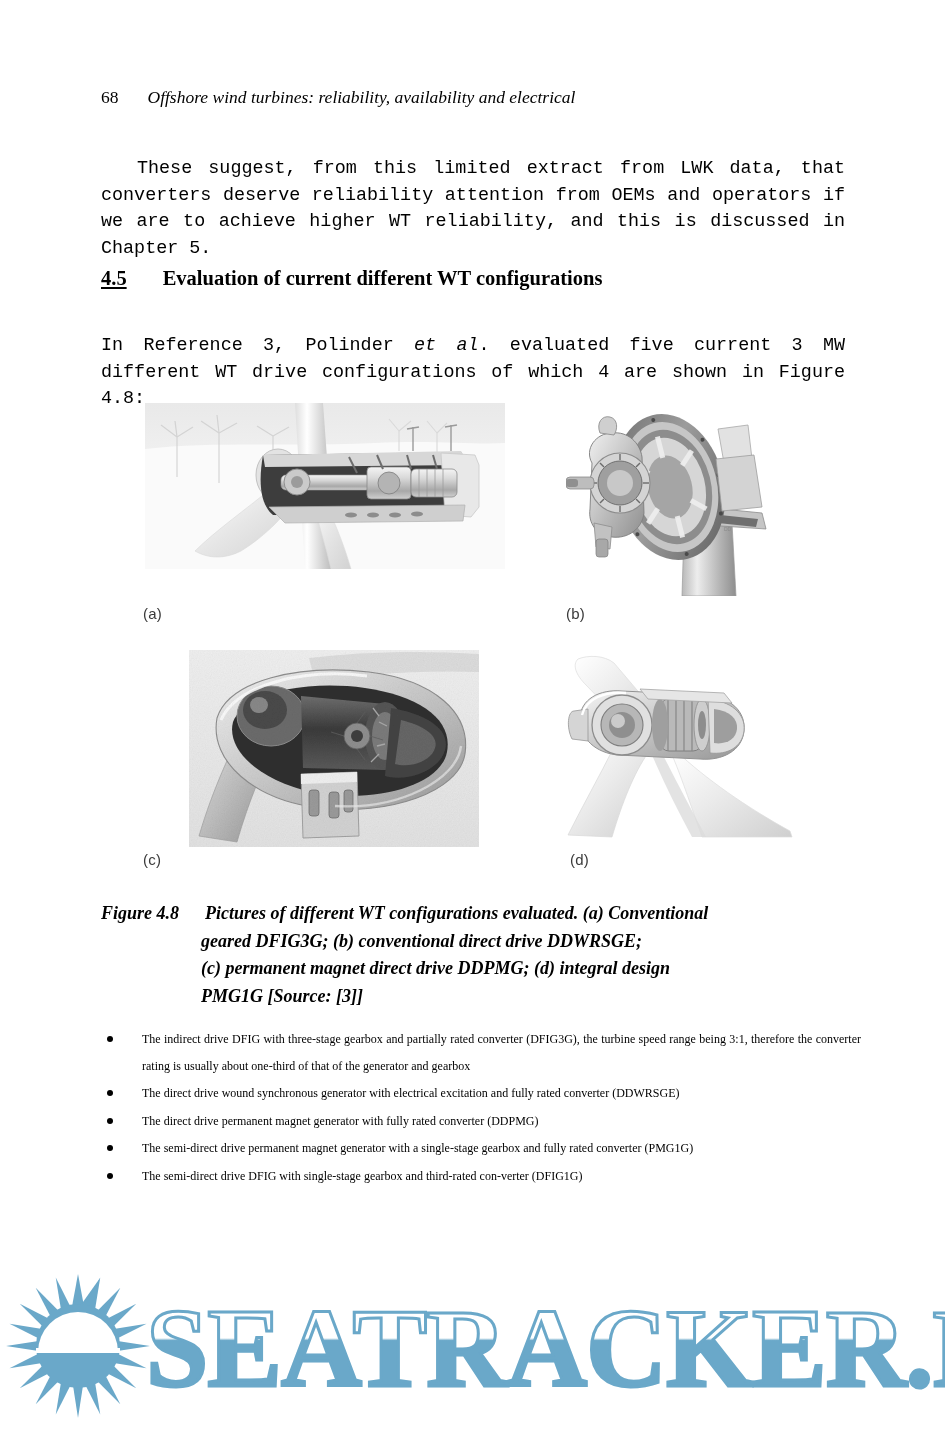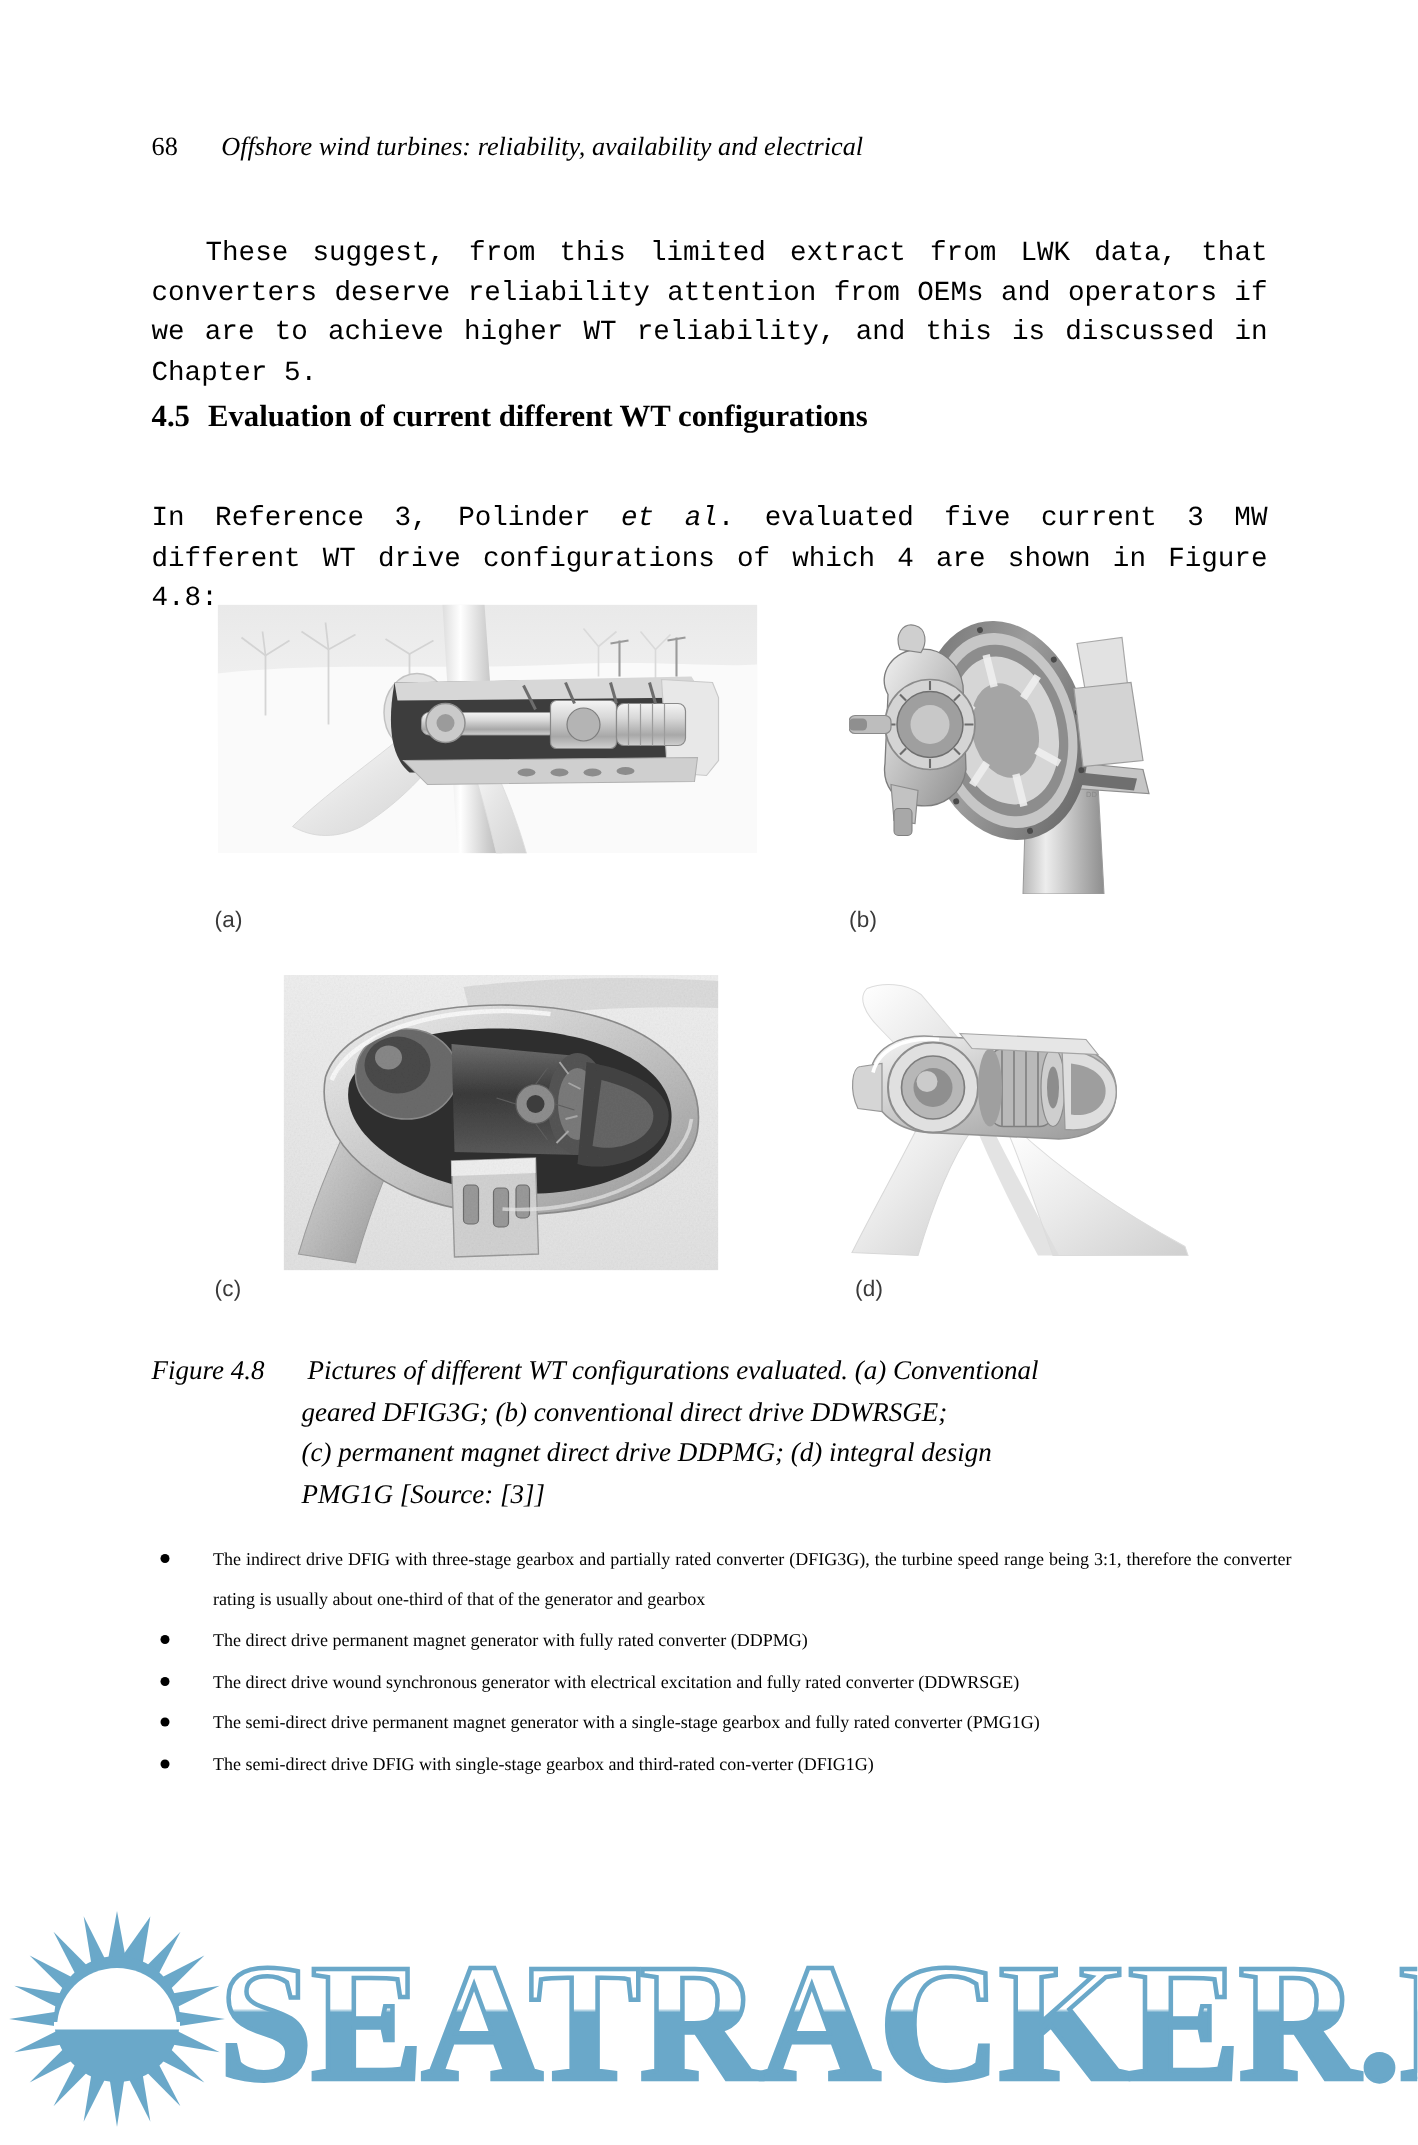--- a/index.html
+++ b/index.html
@@ -57,21 +57,21 @@
   .section-heading {
     position: absolute;
     left: 101px;
     top: 248px;
     width: 744px;
     font-size: 20.5px;
     font-weight: bold;
     line-height: 26px;
     white-space: nowrap;
   }
-  .section-heading .sec-num { margin-right: 12px; }
+  .section-heading .sec-num { margin-right: 36px; text-decoration: underline; }
 
   
   .figure-block {
     position: absolute;
     left: 0;
     top: 0;
     width: 945px;
     height: 890px;
     pointer-events: none;
   }
@@ -104,21 +104,21 @@
   
   .figure-caption {
     position: absolute;
     left: 101px;
     top: 900px;
     width: 760px;
     font-size: 18px;
     font-style: italic;
     line-height: 27.5px;
   }
-  .figure-caption .cap-row { display: block; white-space: nowrap; }
+  .figure-caption .cap-row { display: block; white-space: nowrap; font-weight: bold; }
   .figure-caption .cap-label {
     display: inline-block;
     width: 104px;
   }
   .figure-caption .cap-hang {
     display: inline-block;
     margin-left: 100px;
     text-align: right;
   }
 
@@ -525,25 +525,25 @@
     <span class="cap-row"><span class="cap-hang">PMG1G [Source: [3]]</span></span>
   </div>
 
   <ul class="bullet-list" style="list-style:none;margin:0;padding:0;">
     <li class="bullet-item">
       <span class="dot"></span>
       <span class="txt">The indirect drive DFIG with three-stage gearbox and partially rated converter (DFIG3G), the turbine speed range being 3:1, therefore the converter rating is usually about one-third of that of the generator and gearbox</span>
     </li>
     <li class="bullet-item">
       <span class="dot"></span>
-      <span class="txt">The direct drive permanent magnet generator with fully rated converter (DDPMG)</span>
+      <span class="txt">The direct drive wound synchronous generator with electrical excitation and fully rated converter (DDWRSGE)</span>
     </li>
     <li class="bullet-item">
       <span class="dot"></span>
-      <span class="txt">The direct drive wound synchronous generator with electrical excitation and fully rated converter (DDWRSGE)</span>
+      <span class="txt">The direct drive permanent magnet generator with fully rated converter (DDPMG)</span>
     </li>
     <li class="bullet-item">
       <span class="dot"></span>
       <span class="txt">The semi-direct drive permanent magnet generator with a single-stage gearbox and fully rated converter (PMG1G)</span>
     </li>
     <li class="bullet-item">
       <span class="dot"></span>
       <span class="txt">The semi-direct drive DFIG with single-stage gearbox and third-rated con-<wbr>verter (DFIG1G)</span>
     </li>
   </ul>

